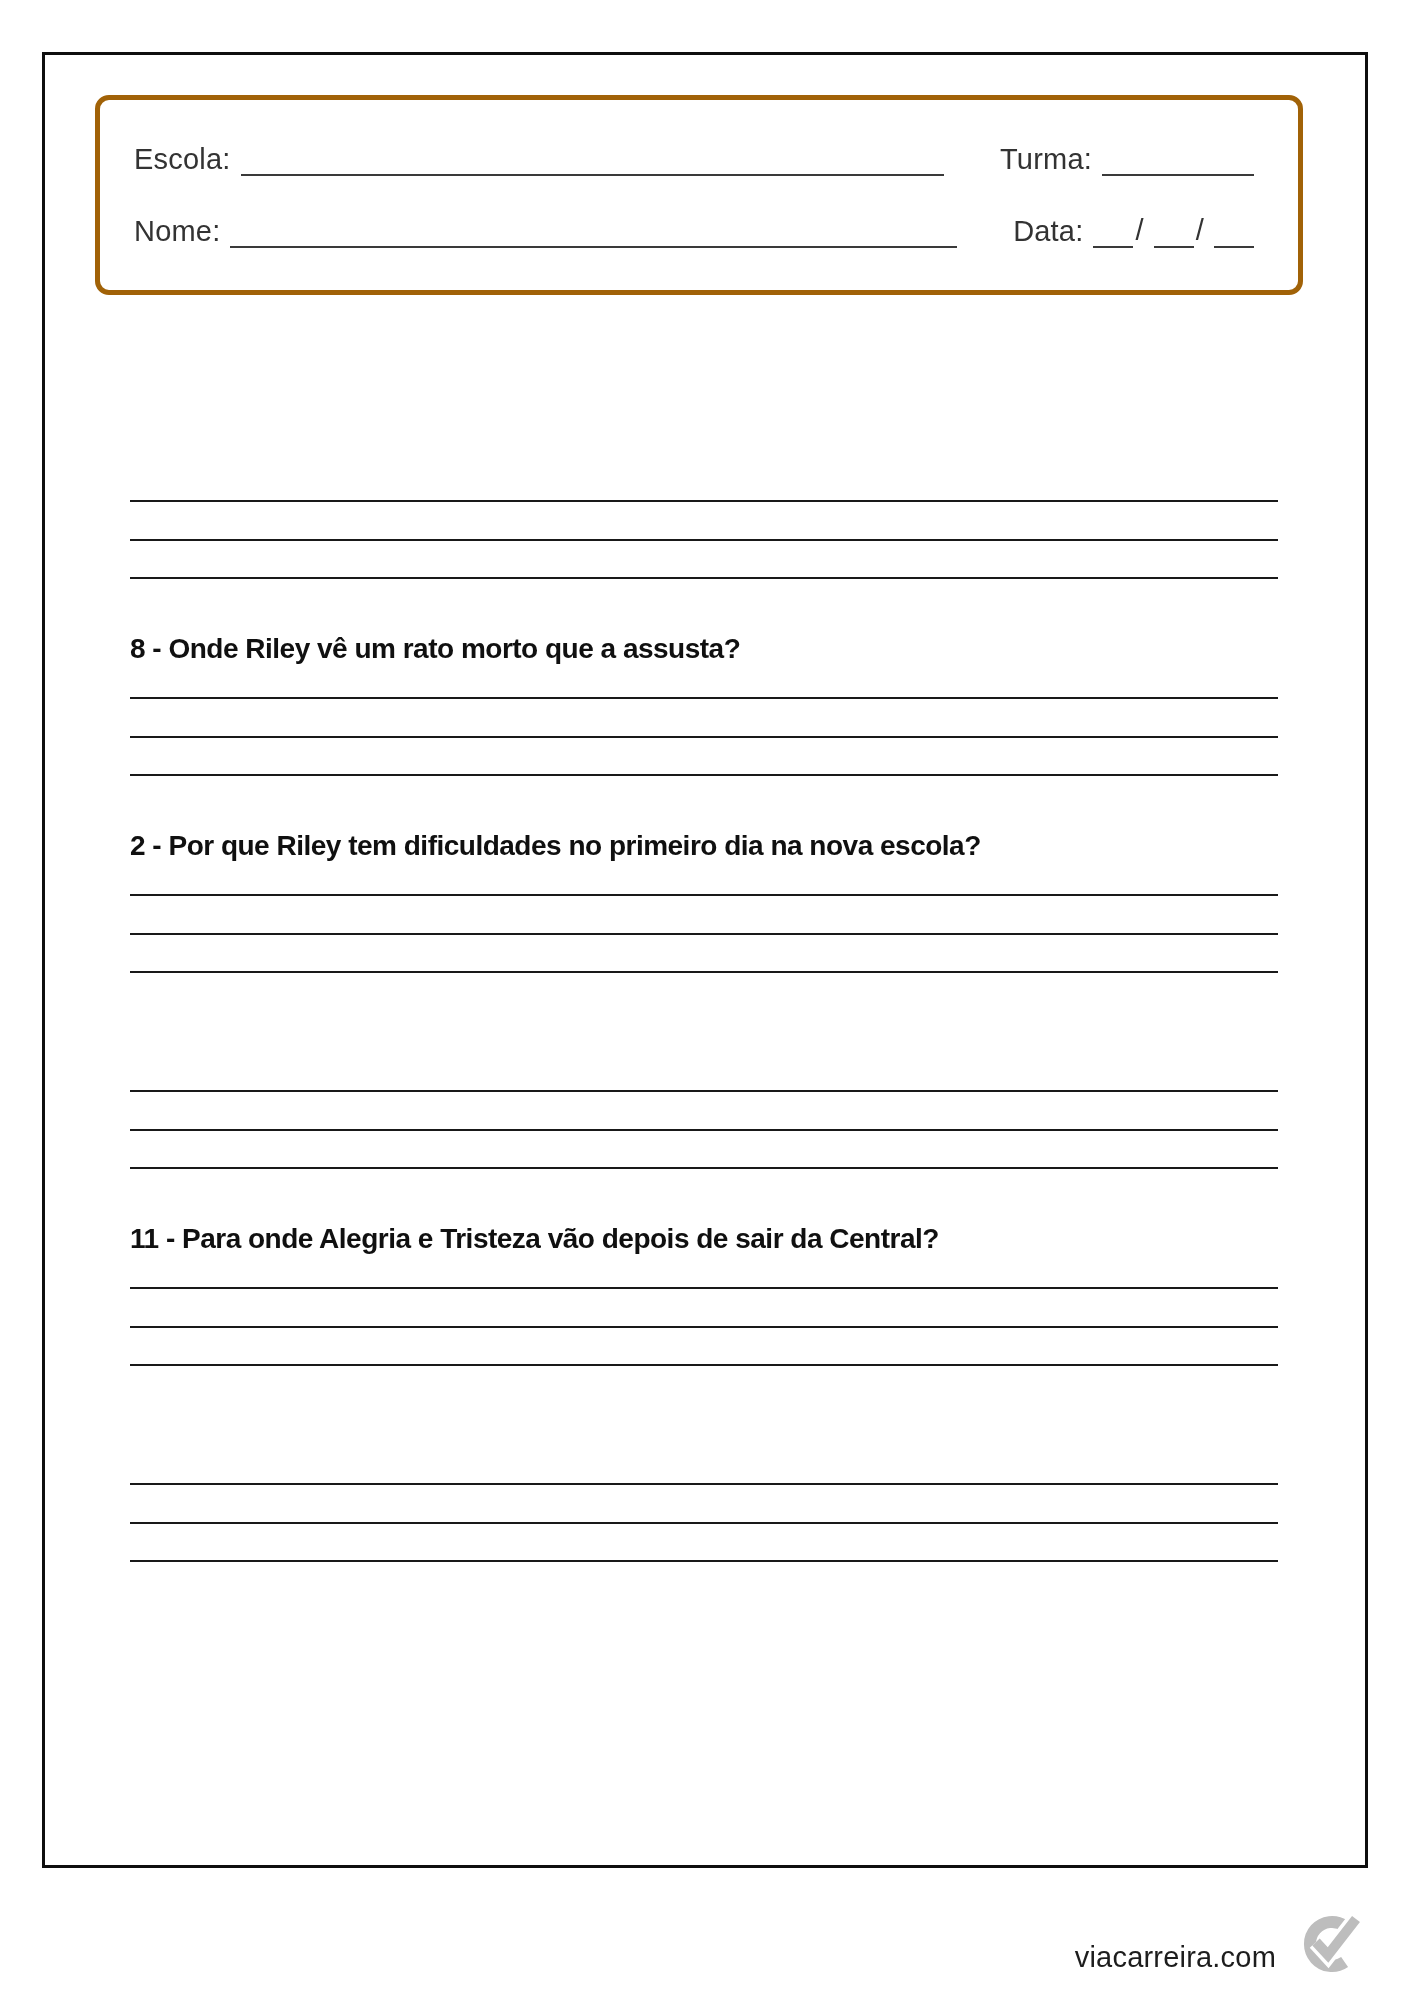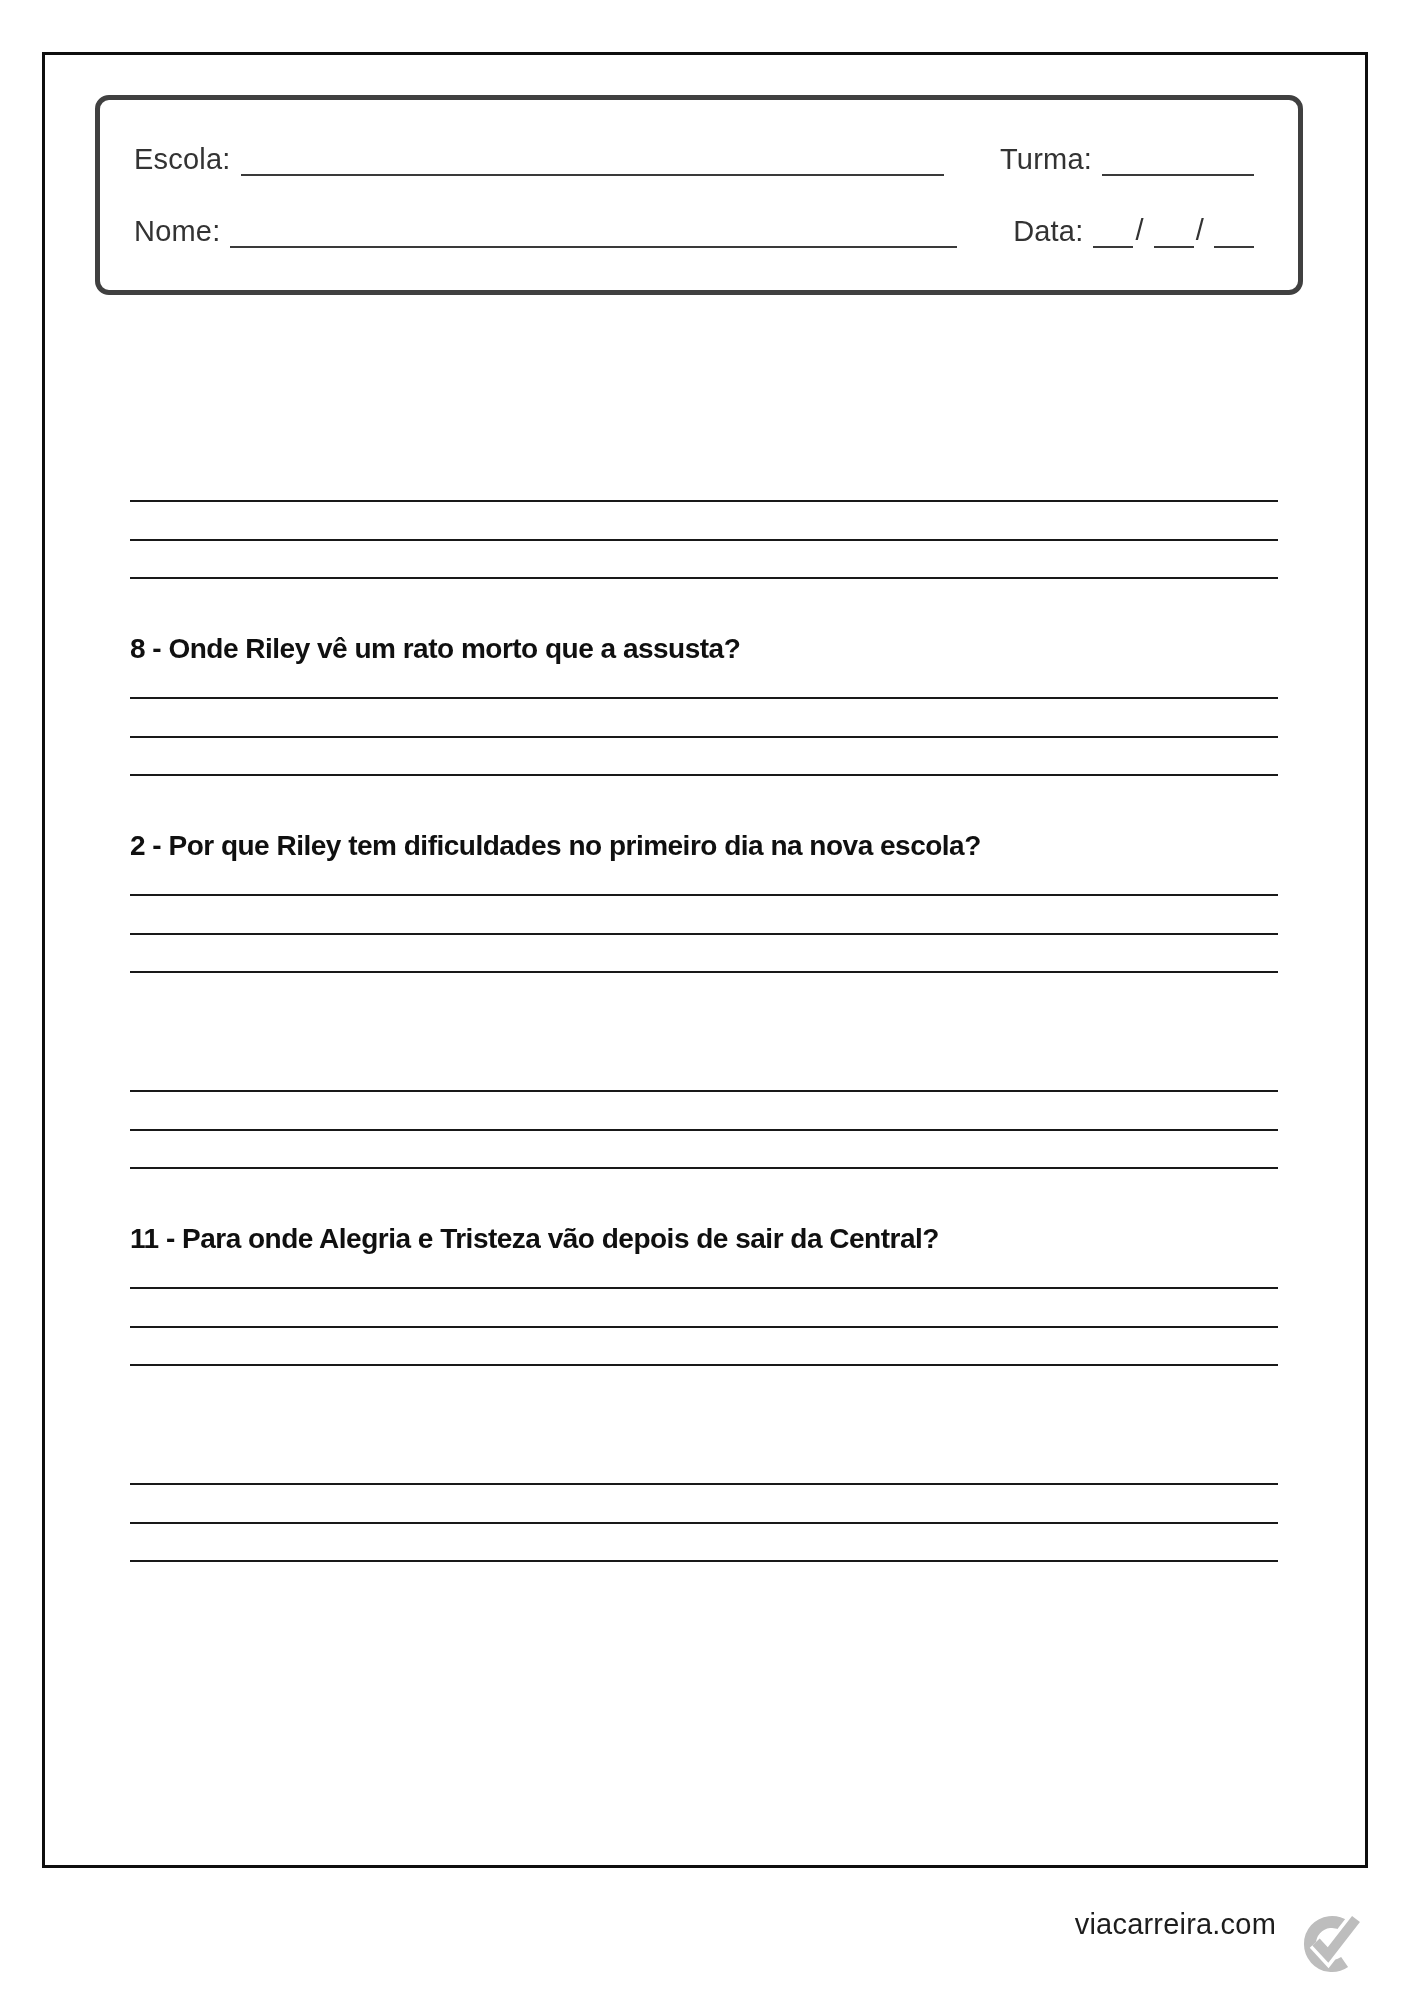--- a/index.html
+++ b/index.html
@@ -28,21 +28,21 @@
   }
 
   
   .info-box {
     position: absolute;
     left: 95px;
     top: 95px;
     width: 1208px;
     height: 200px;
     box-sizing: border-box;
-    border: 5px solid #404040;
+    border: 5px solid #a16207;
     border-radius: 14px;
     padding: 32px 44px 0 34px;
     background: #ffffff;
   }
   .info-row {
     display: flex;
     align-items: flex-end;
     height: 44px;
     font-size: 29px;
     font-weight: 300;
@@ -90,21 +90,21 @@
   .answer-line.l1 { top: 65px; }
   .answer-line.l2 { top: 104px; }
   .answer-line.l3 { top: 142px; }
 
   
   .footer {
     position: absolute;
     top: 1908px;
     right: 46px;
     display: flex;
-    align-items: flex-start;
+    align-items: flex-end;
     gap: 26px;
   }
   .site-name {
     font-size: 29px;
     color: #1d1d1d;
     letter-spacing: 0.2px;
   }
   .logo { display: block; }
 </style>
 </head>

